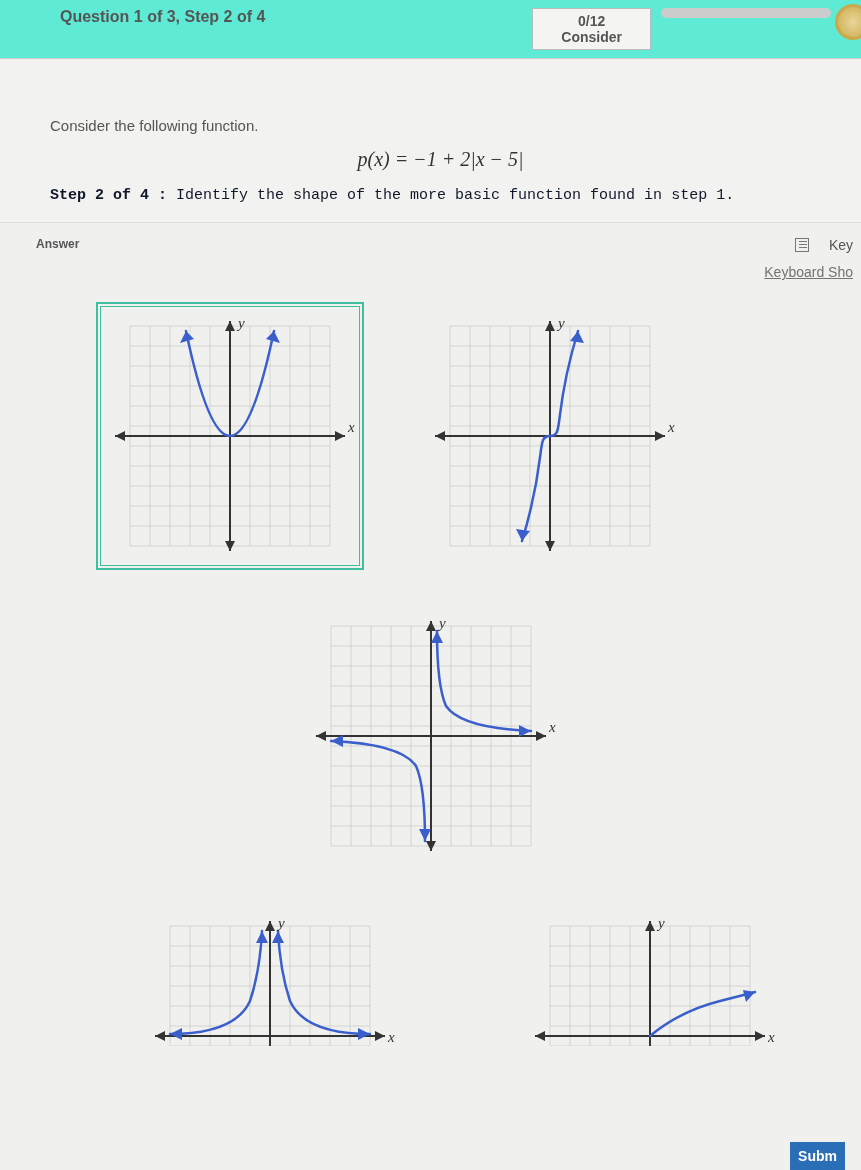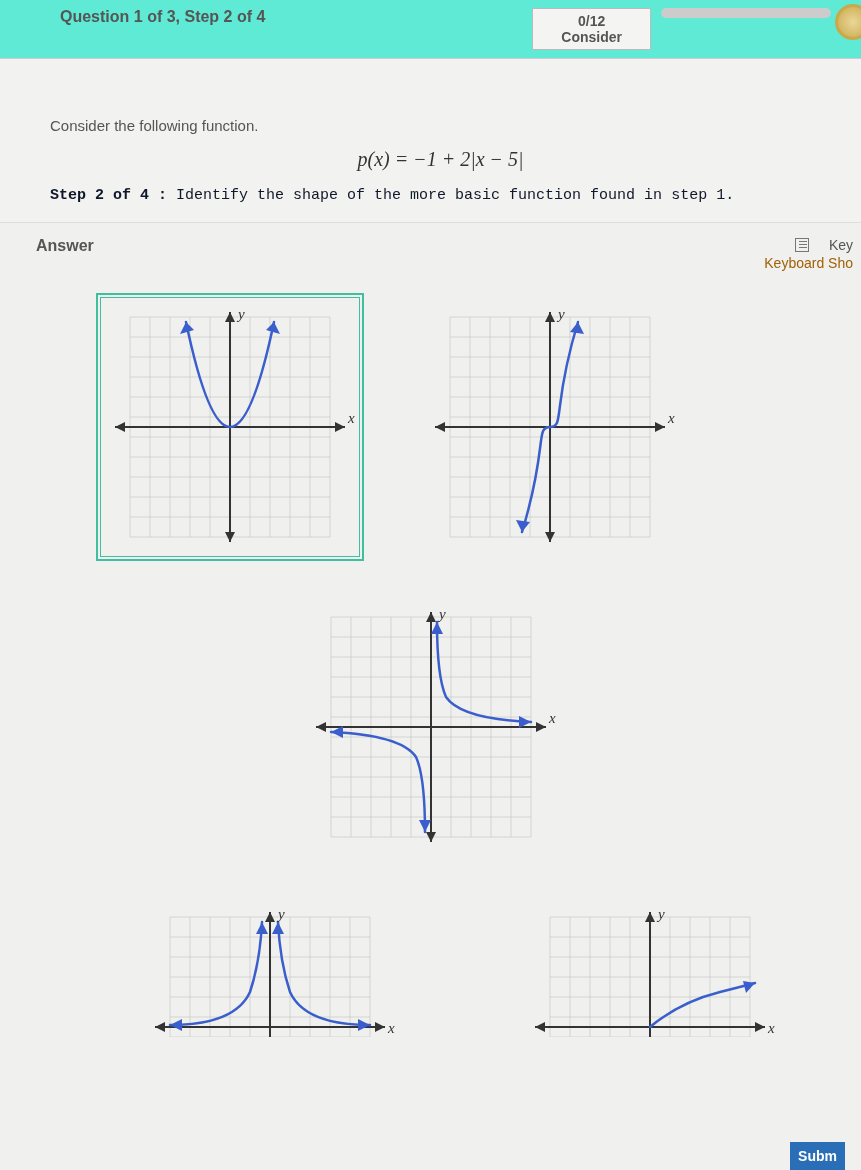--- a/index.html
+++ b/index.html
@@ -58,24 +58,24 @@
   }
   .step-line { font-size: 15px; color: #0f172a; font-family: Liberation Mono, monospace; }
   .step-line b { font-weight: bold; }
   .answer-bar {
     display: flex;
     justify-content: space-between;
     align-items: flex-start;
     padding: 14px 8px 6px 36px;
     background: #f0f0ee;
   }
-  .answer-label { font-weight: bold; font-size: 16px; color: #555; }
+  .answer-label { font-weight: bold; font-size: 12px; color: #555; }
   .key-links { text-align: right; font-size: 14px; }
   .key-row1 { color: #555; display: flex; align-items: center; justify-content: flex-end; gap: 20px; }
-  .key-row2 { color: #a16207; margin-top: 2px; }
+  .key-row2 { color: #737373; margin-top: 11px; text-decoration: underline; }
   .key-icon { width: 14px; height: 14px; border: 1px solid #777; display: inline-block; position: relative; }
   .key-icon::before, .key-icon::after { content: ""; position: absolute; background: #777; }
   .key-icon::before { left: 3px; top: 2px; width: 8px; height: 1px; box-shadow: 0 3px 0 #777, 0 6px 0 #777; }
   .plots-area { padding: 20px 20px 0 100px; }
   .row { display: flex; gap: 60px; margin-bottom: 40px; }
   .row.center { justify-content: center; padding-right: 80px;}
   .row.bottom { gap: 120px; padding-left: 40px;}
   .graph-wrap {
     position: relative;
     width: 260px;

